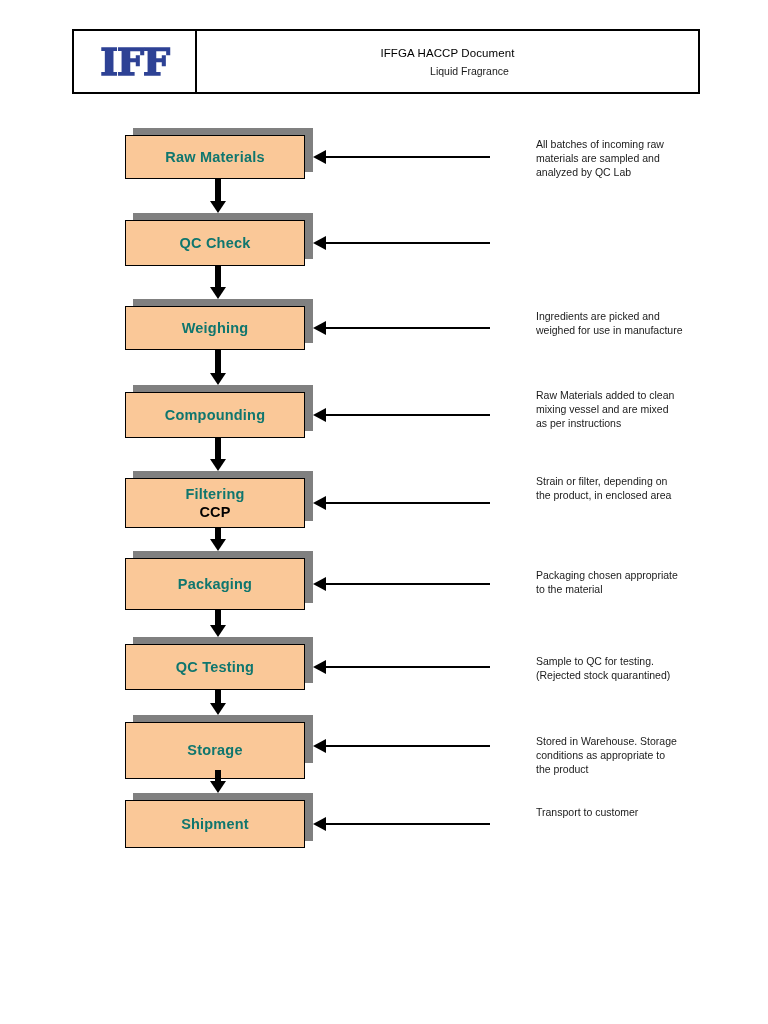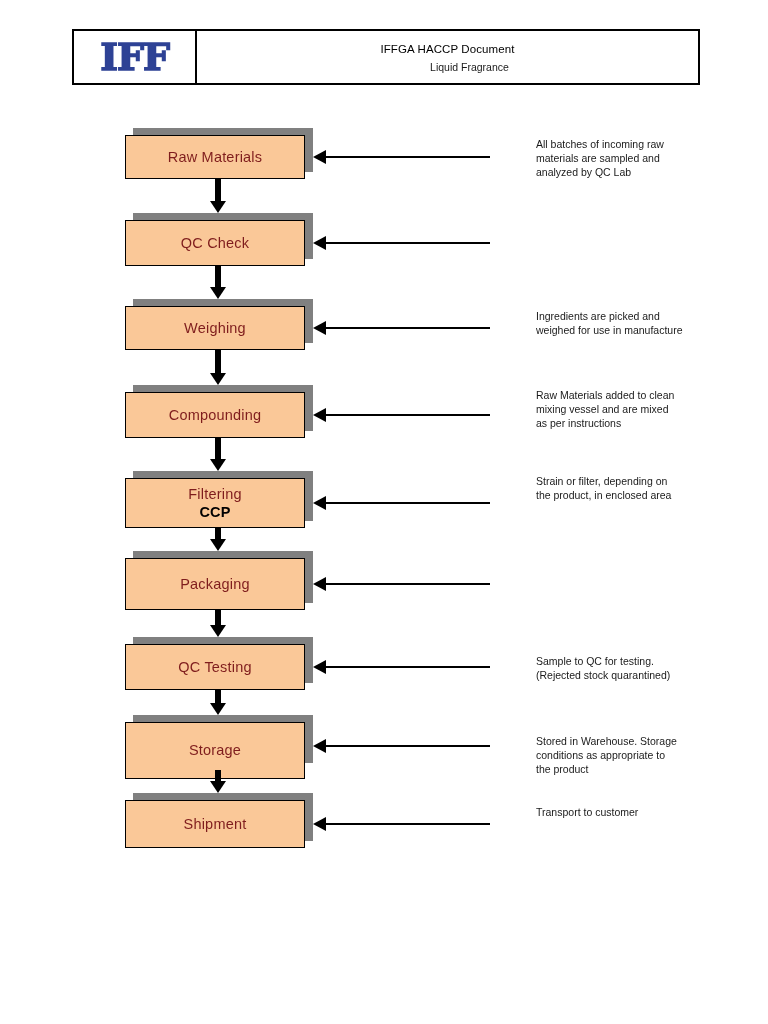--- a/index.html
+++ b/index.html
@@ -14,21 +14,21 @@
     font-family: "Liberation Sans", sans-serif;
     overflow: hidden;
   }
 
   
   #doc-header {
     position: absolute;
     left: 72px;
     top: 29px;
     width: 628px;
-    height: 56px;
+    height: 65px;
     border: 2px solid #000000;
     box-sizing: border-box;
     display: flex;
     background: #ffffff;
   }
   #logo-cell {
     width: 123px;
     border-right: 2px solid #000000;
     box-sizing: border-box;
     display: flex;
@@ -97,22 +97,22 @@
     box-sizing: border-box;
     background: #fac898;
     border: 1.5px solid #000000;
     display: flex;
     flex-direction: column;
     align-items: center;
     justify-content: center;
   }
   .step-label {
     font-size: 14.5px;
-    font-weight: normal;
-    color: #7f1d1d;
+    font-weight: bold;
+    color: #0f766e;
     text-align: center;
     line-height: 1.25;
     letter-spacing: 0.2px;
   }
   .step-sublabel {
     font-size: 14.5px;
     font-weight: bold;
     color: #000000;
     text-align: center;
     line-height: 1.25;
@@ -254,20 +254,22 @@
       <div class="step-box" style="height: 52px; background: rgb(250, 200, 152);">
         <div class="step-label">Packaging</div>
       </div>
     </div>
     <div class="connector" style="top: 610px; height: 27px;">
       <div class="connector-stem" style="height: 16px;"></div>
       <div class="connector-head" style="top: 15px;"></div>
     </div>
     <div class="annot-line" style="left: 325px; top: 583px; width: 165px;"></div>
     <div class="annot-head" style="left: 313px; top: 577px;"></div>
+    <div class="annot-text" style="left: 496px; top: 569px; color: rgb(26, 26, 26);">Packaging chosen appropriate
+ to the material</div>
     <div class="step" style="top: 644px;">
       <div class="step-shadow" style="height: 46px; background: rgb(128, 128, 128);"></div>
       <div class="step-box" style="height: 46px; background: rgb(250, 200, 152);">
         <div class="step-label">QC Testing</div>
       </div>
     </div>
     <div class="connector" style="top: 690px; height: 25px;">
       <div class="connector-stem" style="height: 14px;"></div>
       <div class="connector-head" style="top: 13px;"></div>
     </div>

